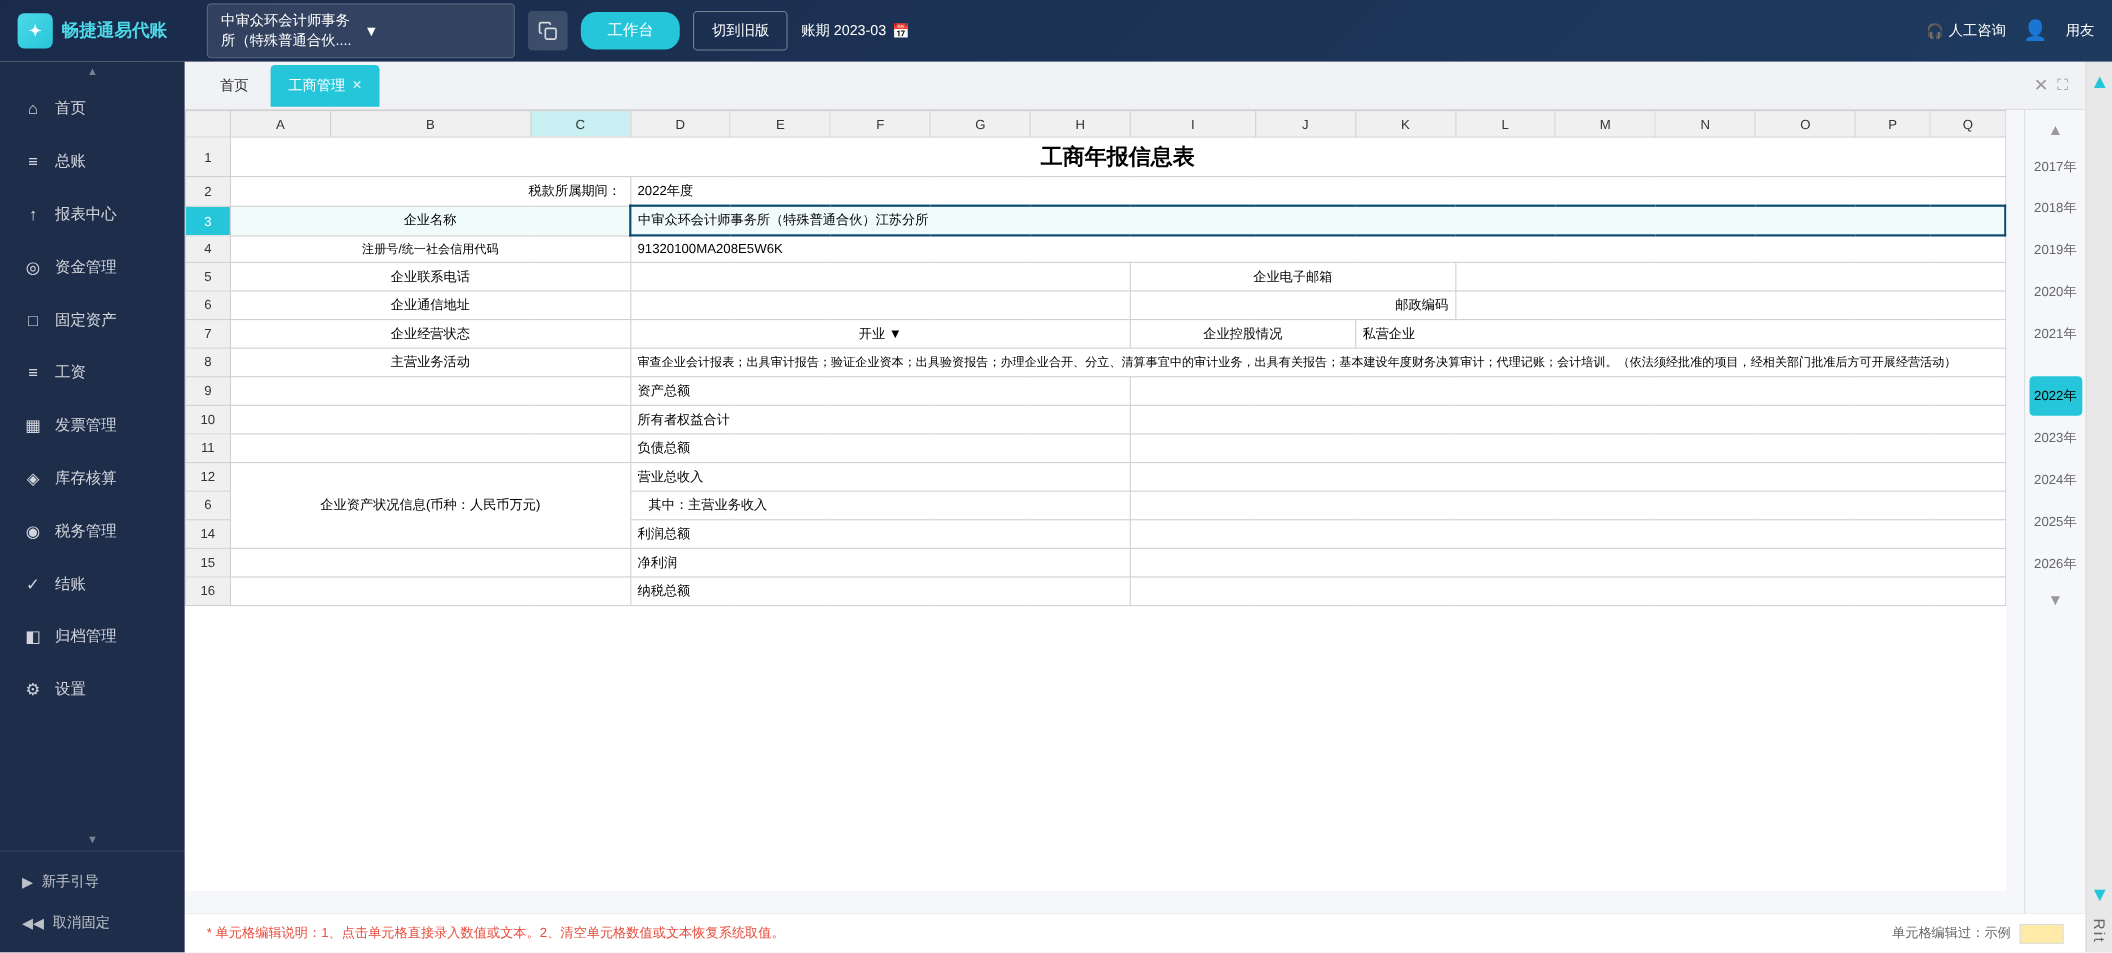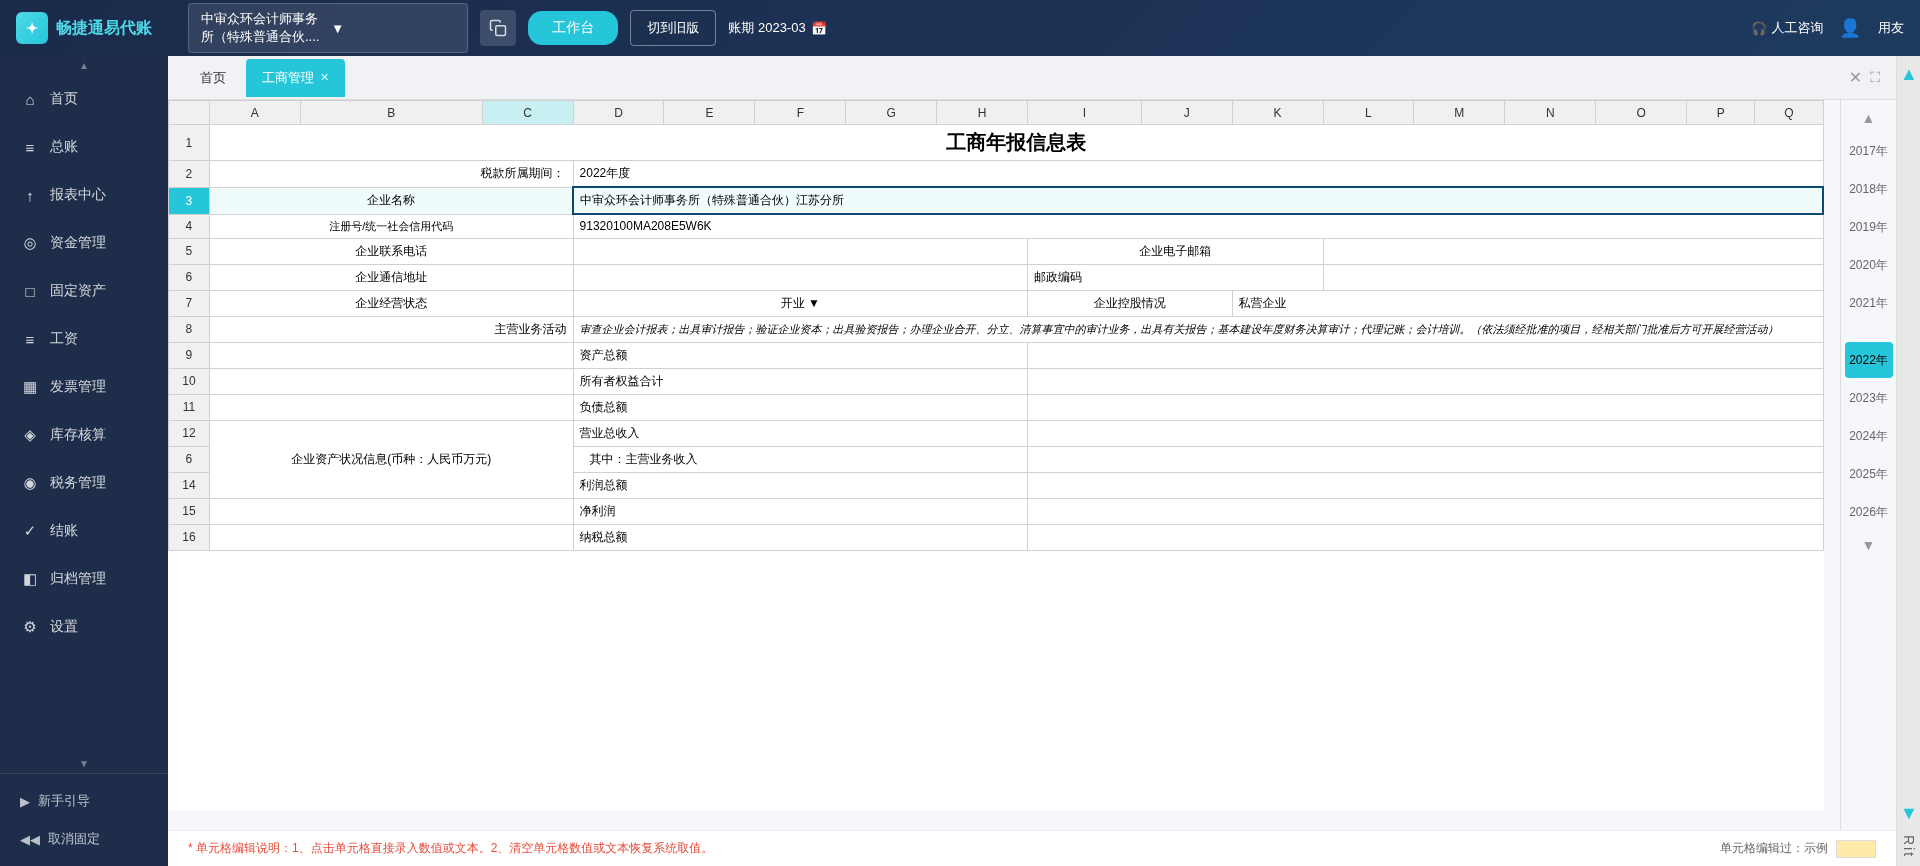--- a/index.html
+++ b/index.html
@@ -278,36 +278,36 @@
                 <td colspan="3" style="text-align:center;">企业联系电话</td>
                 <td colspan="5"></td>
                 <td colspan="3" style="text-align:center;">企业电子邮箱</td>
                 <td colspan="6"></td>
               </tr>
 
               <tr>
                 <td class="row-num">6</td>
                 <td colspan="3" style="text-align:center;">企业通信地址</td>
                 <td colspan="5"></td>
-                <td colspan="3" style="text-align:left;">邮政编码</td>
+                <td colspan="3" style="text-align:right;">邮政编码</td>
                 <td colspan="6"></td>
               </tr>
 
               <tr>
                 <td class="row-num">7</td>
                 <td colspan="3" style="text-align:center;">企业经营状态</td>
                 <td colspan="5" style="text-align:center;">开业 ▼</td>
                 <td colspan="2" style="text-align:center;">企业控股情况</td>
                 <td colspan="7">私营企业</td>
               </tr>
 
               <tr>
                 <td class="row-num">8</td>
-                <td colspan="3" style="text-align:right;">主营业务活动</td>
-                <td colspan="14" style="font-size:11px;white-space:normal;word-break:break-all;font-style:italic;">审查企业会计报表；出具审计报告；验证企业资本；出具验资报告；办理企业合开、分立、清算事宜中的审计业务，出具有关报告；基本建设年度财务决算审计；代理记账；会计培训。（依法须经批准的项目，经相关部门批准后方可开展经营活动）</td>
+                <td colspan="3" style="text-align:center;">主营业务活动</td>
+                <td colspan="14" style="font-size:11px;white-space:normal;word-break:break-all;">审查企业会计报表；出具审计报告；验证企业资本；出具验资报告；办理企业合开、分立、清算事宜中的审计业务，出具有关报告；基本建设年度财务决算审计；代理记账；会计培训。（依法须经批准的项目，经相关部门批准后方可开展经营活动）</td>
               </tr>
 
               <tr>
                 <td class="row-num">9</td>
                 <td colspan="3"></td>
                 <td colspan="5">资产总额</td>
                 <td colspan="9"></td>
               </tr>
 
               <tr>

